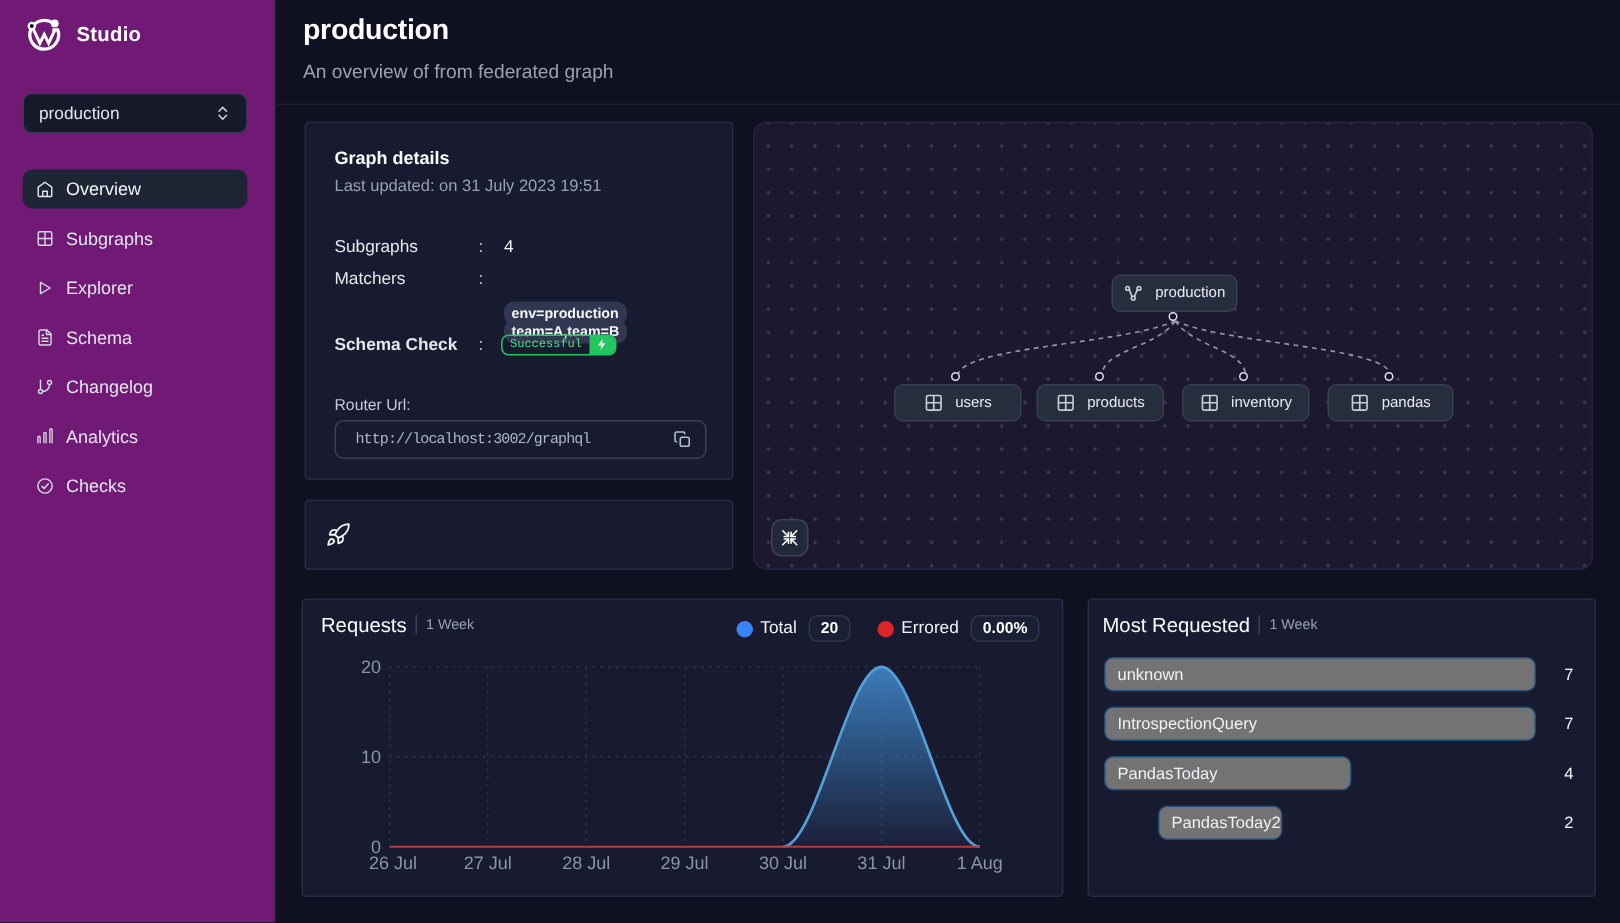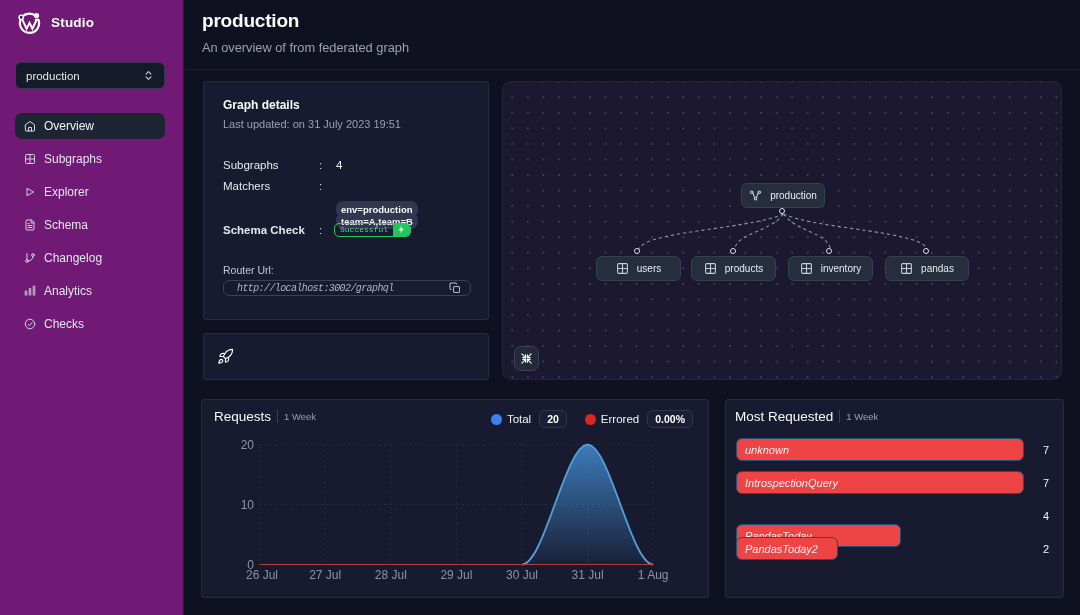--- a/index.html
+++ b/index.html
@@ -29,21 +29,21 @@
 
   
   #gdetails { left:18px; top:81px; width:286px; height:239px; }
   #gdetails h3 { font-size:12px; font-weight:700; color:#f9fafb; padding:16px 0 0 19px; }
   #gdetails .sub { font-size:11px; color:#98a0b3; padding:6px 0 0 19px; }
   .drow { position:absolute; left:19px; font-size:11.5px; color:#e5e7eb; }
   .dcolon { position:absolute; left:115px; color:#cbd2e0; font-size:11.5px; }
   .dval { position:absolute; left:132px; font-size:11.5px; color:#f3f4f6; }
   .chip { display:inline-block; background:#313750; color:#f5f6f8; font-size:9.5px; font-weight:700; border-radius:7px; padding:2.5px 5px; }
   #routerlbl { position:absolute; left:19px; top:182px; font-size:10.5px; color:#c4cad6; }
-  #routerbox { position:absolute; left:19px; top:198px; width:248px; height:16px; border:1px solid #3a4057; border-radius:6px; display:flex; align-items:center; padding:0 9px 0 13px;font-style:italic; }
+  #routerbox { position:absolute; left:19px; top:198px; width:248px; height:26px; border:1px solid #3a4057; border-radius:6px; display:flex; align-items:center; padding:0 9px 0 13px; }
   #routerbox .url { font-family:"Liberation Mono", monospace; font-size:10px; color:#aeb6c6; letter-spacing:-0.6px; }
   #routerbox .cpy { margin-left:auto; }
 
   
   #allgood { left:18px; top:333px; width:286px; height:47px; display:flex; align-items:center; }
   #allgood .txt { margin-left:12px; }
   #allgood .t1 { font-size:11px; font-weight:700; color:#fff; }
   #allgood .t2 { font-size:11px; color:#e5e7eb; margin-top:3px; letter-spacing:-0.2px; }
   #allgood svg { margin-left:13px; }
 
@@ -61,21 +61,21 @@
   .chead .div { width:1px; height:13px; background:#3a3f55; margin:0 6px; }
   .chead .wk { font-size:9.5px; color:#9aa1b2; }
   .legend { position:absolute; top:10px; right:15px; display:flex; align-items:center; gap:5px; }
   .ldot { width:11px; height:11px; border-radius:50%; }
   .ltxt { font-size:11.5px; color:#f3f4f6;text-align:center; }
   .lbadge { background:#1b1f33; border:1px solid #303650; border-radius:6px; font-size:10.5px; font-weight:700; color:#fff; padding:2px 7px; margin:0 13px 0 3px; }
 
   
   #mostreq { left:540px; top:399px; width:339px; height:199px;padding-left:15px; }
   .mrow { position:absolute; left:10px; height:23px; }
-  .mbar { position:absolute; left:0; top:0; height:23px; background:#ef4444; border:1px solid #1f4f7a; border-radius:6px; display:flex; align-items:center; padding-left:8px; font-size:11px; color:#eef1f5;font-style:italic; }
+  .mbar { position:absolute; left:0; top:0; height:23px; background:#737373; border:1px solid #1f4f7a; border-radius:6px; display:flex; align-items:center; padding-left:8px; font-size:11px; color:#eef1f5; }
   .mcount { position:absolute; right:0; top:0; height:23px; display:flex; align-items:center; font-size:11px; color:#f3f4f6; }
 </style>
 </head>
 <body>
 
 <div id="sidebar">
   <div id="logo">
     <svg width="23" height="25" viewBox="0 0 23 25">
       <path d="M18.05 6.2 A9.6 9.6 0 1 0 20.5 9.9 L16.9 9.9" fill="none" stroke="#fff" stroke-width="2.2"></path>
       <circle cx="18.5" cy="5.6" r="2.6" fill="#fff"></circle>
@@ -325,21 +325,21 @@
       </div>
     <div class="mrow" style="top:38px; width:313px;">
         <div class="mbar" style="width:288px;">unknown</div>
         <div class="mcount">7</div>
       </div>
     <div class="mrow" style="top:71px; width:313px;">
         <div class="mbar" style="width:288px;">IntrospectionQuery</div>
         <div class="mcount">7</div>
       </div>
     <div class="mrow" style="top:104px; width:313px;">
-        <div class="mbar" style="width:165px;margin-top:20px;">PandasToday</div>
+        <div class="mbar" style="width:165px;">PandasToday</div>
         <div class="mcount">4</div>
       </div>
     <div class="mrow" style="top:137px; width:313px;">
-        <div class="mbar" style="width:102px;">PandasToday2</div>
+        <div class="mbar" style="width:83px;margin-left:36px;">PandasToday2</div>
         <div class="mcount">2</div>
       </div>
   </div>
 </div>
 
 </body></html>

